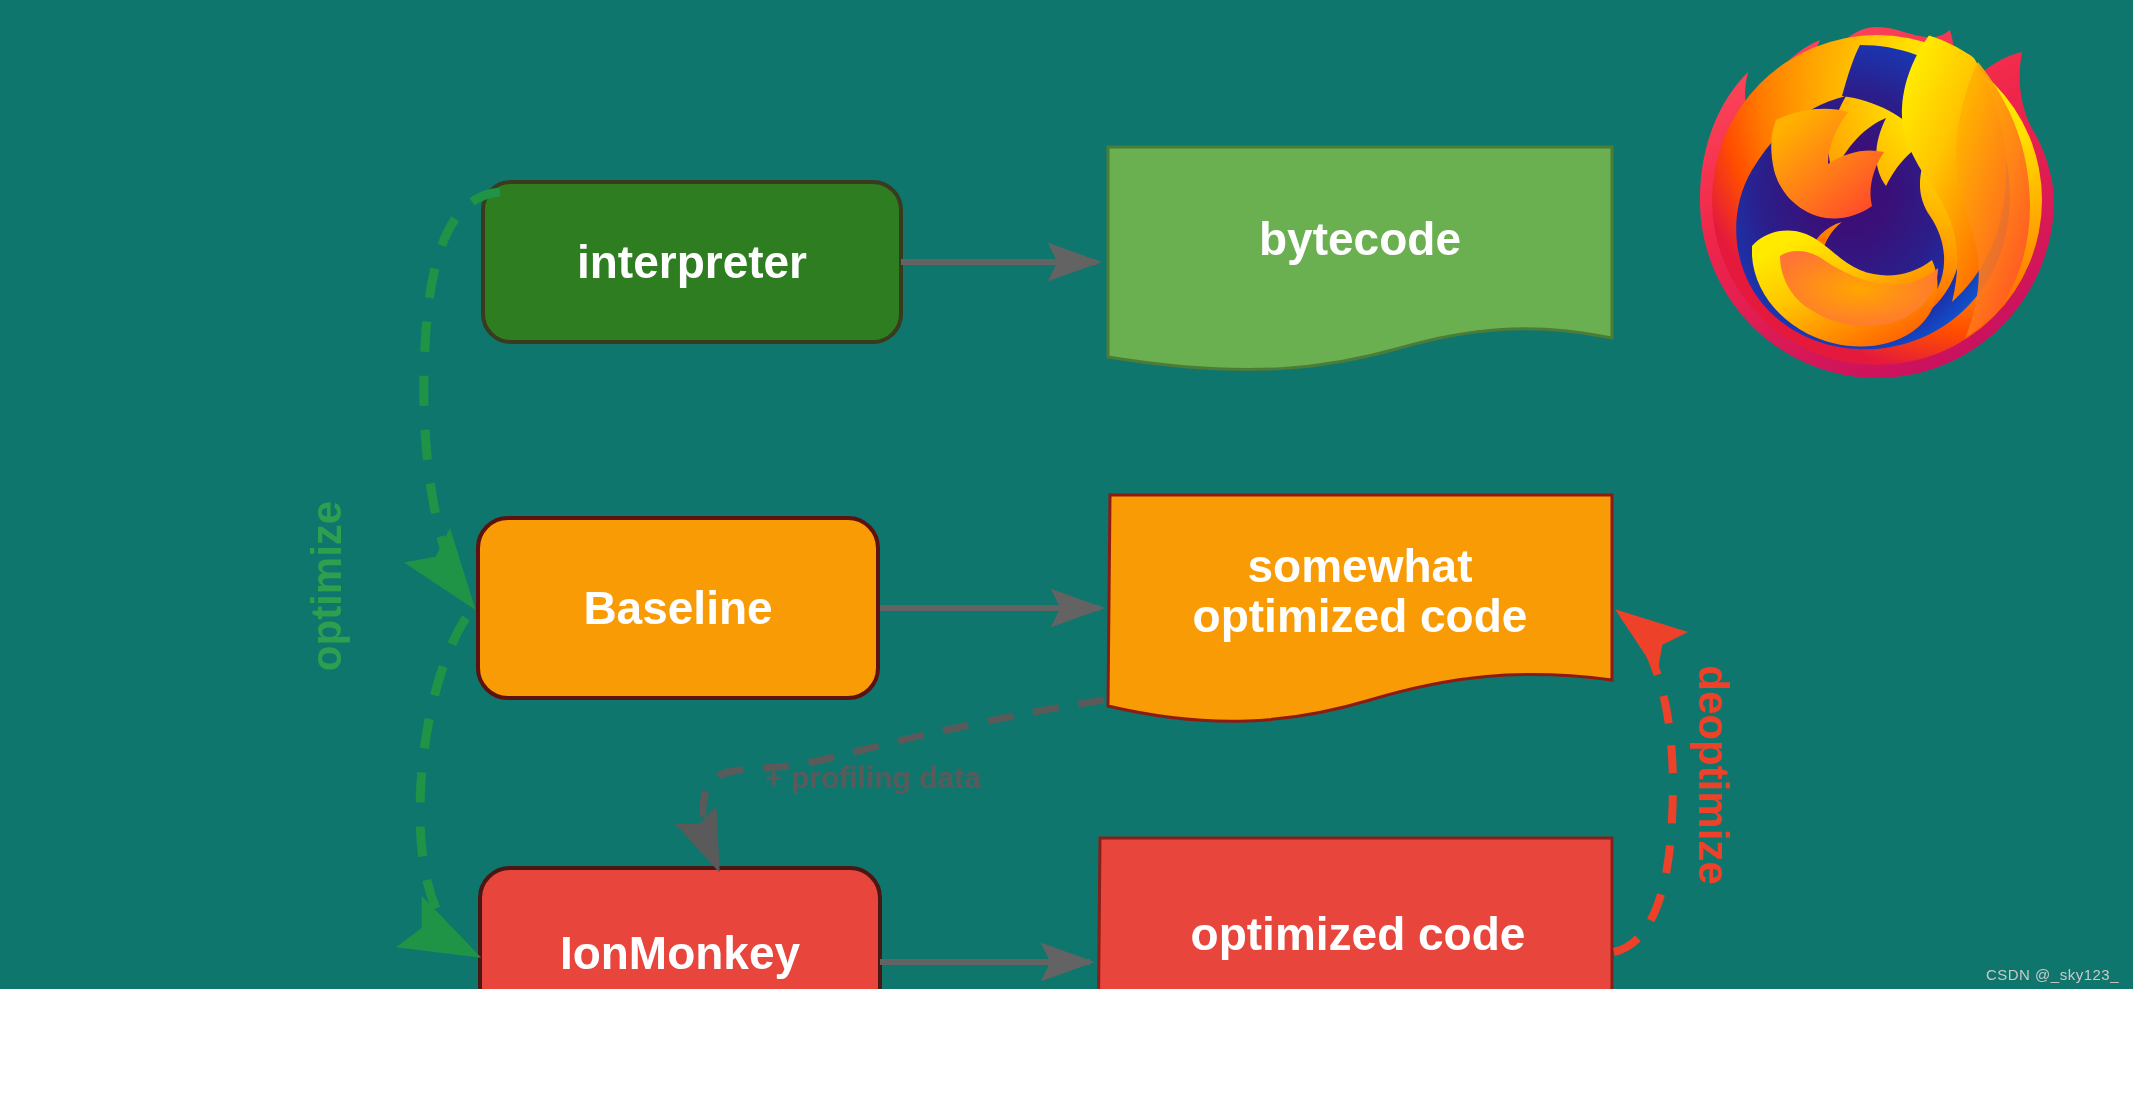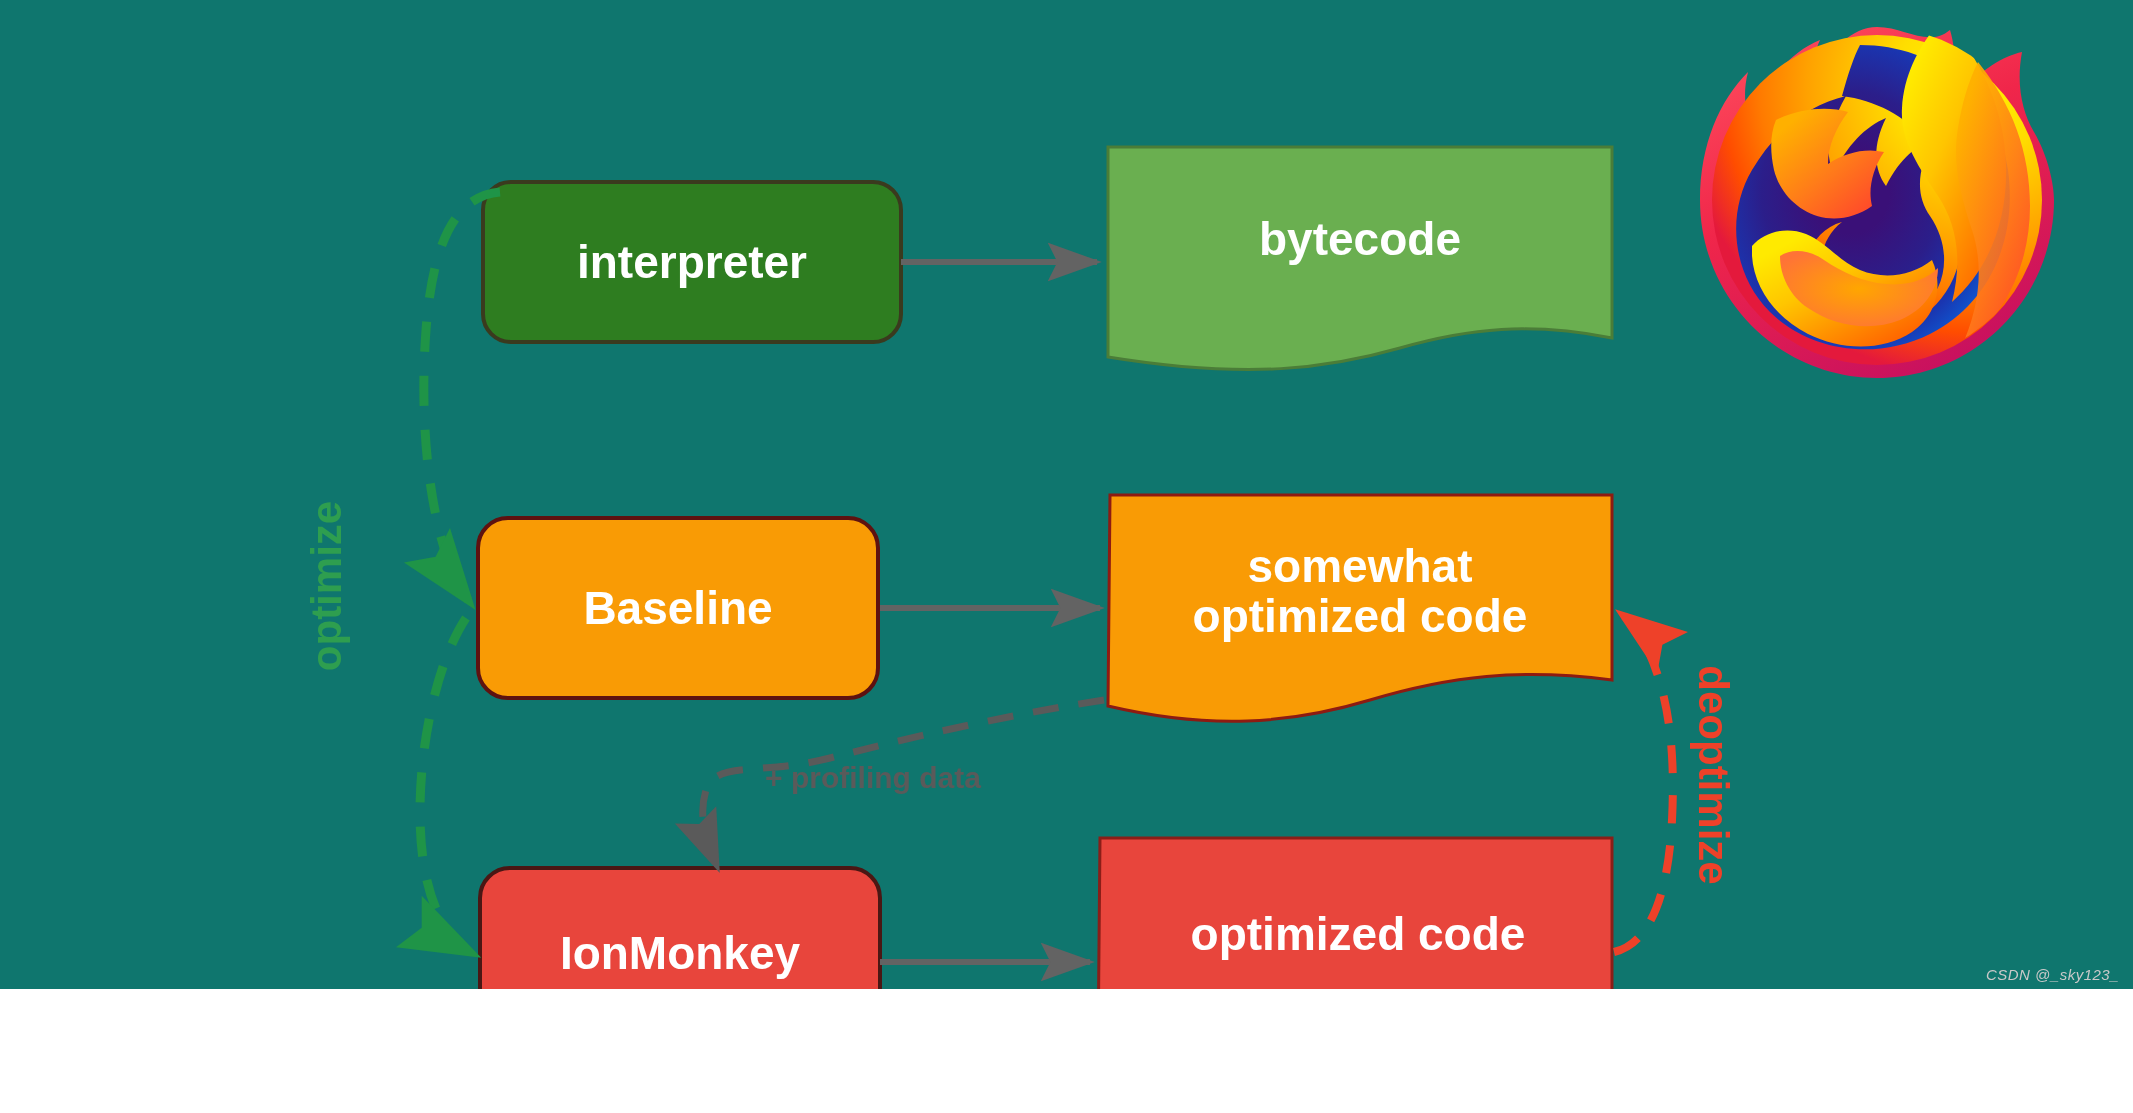--- a/index.html
+++ b/index.html
@@ -52,21 +52,20 @@
   .flow-label.deoptimize { fill: #ee4129; }
   .watermark {
     position: absolute;
     right: 14px;
     bottom: 6px;
     font-family: "Liberation Sans", sans-serif;
     font-size: 15px;
     color: #c9c9c9;
     letter-spacing: 0.5px;
     user-select: none;
-    font-style: italic;
   }
 </style>
 </head>
 <body>
 
 <div id="canvas">
 
   <svg id="diagram-svg" viewBox="0 0 2133 1113">
     <defs>
 

